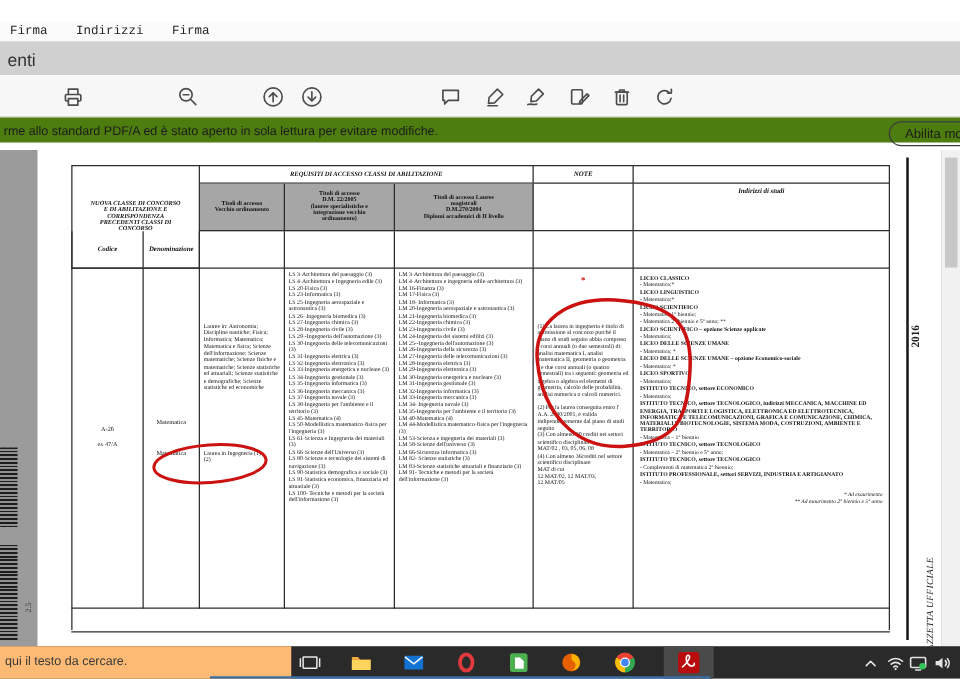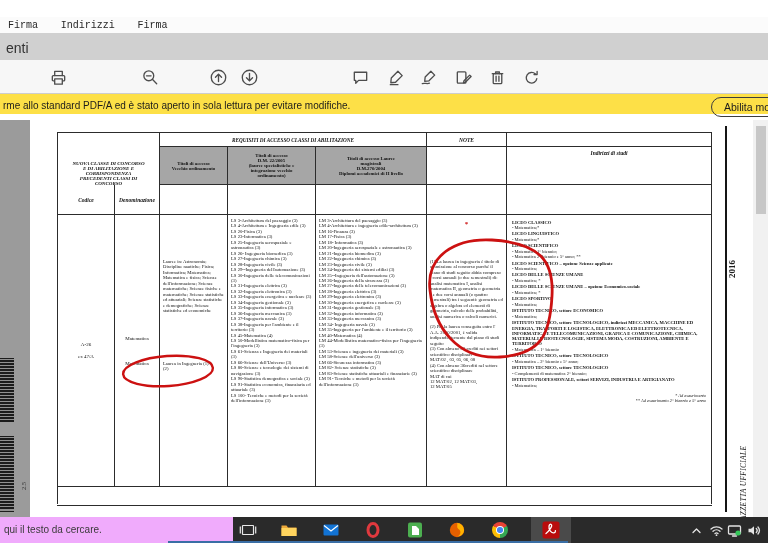--- a/index.html
+++ b/index.html
@@ -22,21 +22,21 @@
 
   #toolbar { position:absolute; left:0; top:60px; width:768px; height:34px; background:#f7f7f7;
              border-bottom:1px solid #cdcdcd; }
   .ticon { position:absolute; top:8px; width:19px; height:19px; }
   .ticon svg { width:19px; height:19px; stroke:#4d4d4d; fill:none; stroke-width:1.4;
                stroke-linecap:round; stroke-linejoin:round; }
   #page-box { position:absolute; left:268px; top:68px; width:27px; height:18px; border:1px solid #9f9f9f;
               background:#fff; font-size:9.5px; text-align:center; color:#222; }
   #page-total { position:absolute; left:301px; top:71px; font-size:9.5px; color:#333; }
 
-  #notice { position:absolute; left:0; top:94px; width:768px; height:20px; background:#fde047; }
+  #notice { position:absolute; left:0; top:94px; width:768px; height:20px; background:#4d7c0f; }
   #notice-text { position:absolute; left:3px; top:6px; font-size:10px; color:#1c1c1c; white-space:nowrap; }
   #notice-btn { position:absolute; left:711px; top:3px; height:20px; border:1px solid #3c3c3c;
                 border-radius:11px; background:transparent; font-size:10.5px; color:#1c1c1c;
                 padding:0 18px 0 12px; line-height:18px; white-space:nowrap; }
 
   
   #docarea { position:absolute; left:0; top:120px; width:768px; height:397px; background:#9b9b9b; overflow:hidden; }
   #pdf-page { position:absolute; left:30px; top:0; width:723px; height:397px; background:#ffffff; }
   #scrollbar { position:absolute; left:753px; top:0; width:15px; height:397px; background:#f1f1f1; }
   #scroll-thumb { position:absolute; left:2.5px; top:6px; width:10px; height:88px; background:#c7c7c7; }
@@ -65,21 +65,21 @@
   .barcode { position:absolute; left:0; width:14px;
              background:
                repeating-linear-gradient(0deg,#1c1c1c 0 1.5px, #909090 1.5px 3px),
                repeating-linear-gradient(90deg, rgba(255,255,255,.45) 0 2px, rgba(0,0,0,0) 2px 5px); }
   #page-edge-line { position:absolute; left:725px; top:6px; width:1.5px; height:386px; background:#151515; }
   #table-extra-hline { position:absolute; left:57px; top:385px; width:655px; height:1px; background:#2c2c2c; }
   #annotations { position:absolute; left:0; top:0; width:768px; height:397px; pointer-events:none; }
 
   
   #taskbar { position:absolute; left:0; top:517px; width:768px; height:26px; background:#2a2a2a; }
-  #tb-search { position:absolute; left:0; top:0; width:233px; height:26px; background:#f0abfc;
+  #tb-search { position:absolute; left:0; top:0; width:233px; height:26px; background:#fdba74;
                font-size:10px; color:#3a3a3a; line-height:26px; padding-left:4px; white-space:nowrap; }
   .app { position:absolute; top:3px; width:20px; height:20px; }
   .app svg { width:20px; height:20px; }
   #acrobat-highlight { position:absolute; left:531px; top:0; width:40px; height:26px; background:#4a4a4a; }
   #active-underline { position:absolute; left:168px; top:23.5px; width:400px; height:2.5px; background:#3a6ea5; }
   .tray { position:absolute; top:6px; width:15px; height:15px; }
   .tray svg { width:15px; height:15px; stroke:#e3e3e3; fill:none; stroke-width:1.3;
               stroke-linecap:round; stroke-linejoin:round; }
   .chrome-o { width:16px; height:16px; border-radius:50%; margin:2px;
               background:conic-gradient(from -60deg,#ea4335 0 120deg,#34a853 120deg 240deg,#fbbc05 240deg 360deg);

